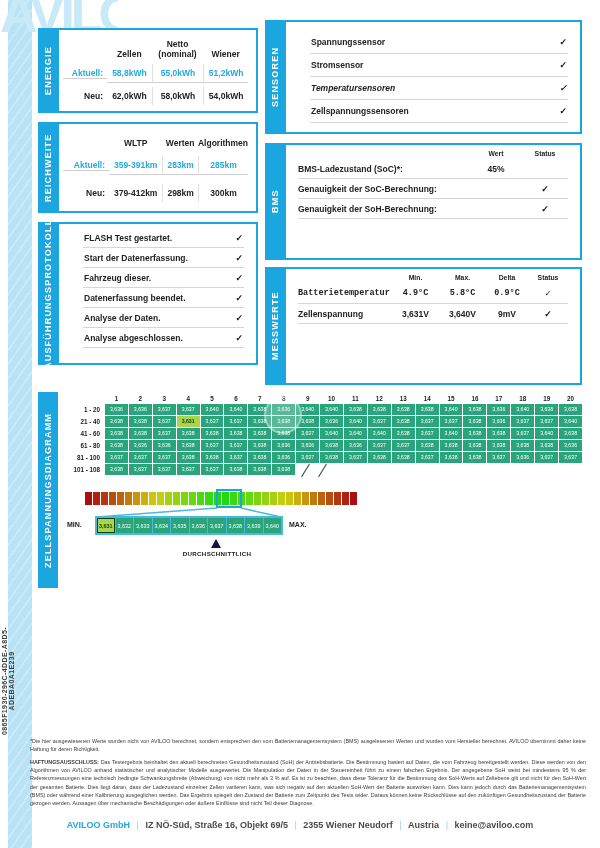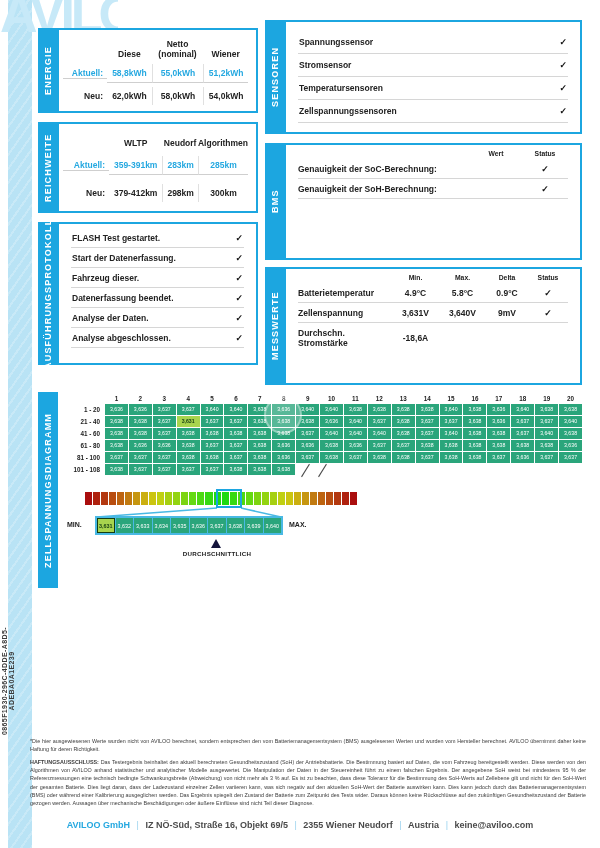--- a/index.html
+++ b/index.html
@@ -22,21 +22,21 @@
   
   .mini-table { display:grid; align-items:center; text-align:center; font-size:8.5px; height:100%; padding:6px 8px 4px 4px; }
   .mini-table .hdr { font-weight:bold; line-height:1.15; align-self:end; padding-bottom:3px; }
   .mini-table .lab { text-align:right; padding-right:4px; font-weight:bold; }
   .mini-table .val { font-weight:bold; padding:4px 0; }
   .mini-table .vline { border-left:1px solid #e0e0e0; }
   .mini-table .rowline { border-bottom:1px solid #cfcfcf; }
   .accent { color:#25a8e0; }
 
   
-  .rowlist { padding:4px 12px 0 12px; font-size:8.5px; }
+  .rowlist { padding:4px 12px 0 24px; font-size:8.5px; }
   .chk-row { display:flex; justify-content:space-between; align-items:center; padding:4.5px 1px; border-bottom:1px solid #d6d6d6; font-weight:bold; }
   .check { font-weight:bold; color:#111; font-size:9px; }
 
   
   .cols-hdr { display:grid; font-size:6.8px; font-weight:bold; color:#222; padding:5px 12px 2px 12px; text-align:center; }
   .data-rows { padding:0 12px; font-size:8.5px; }
   .d-row { display:grid; align-items:center; padding:4.5px 0; font-weight:bold; }
   .d-row.line { border-bottom:1px solid #d6d6d6; }
   .d-cell { text-align:center; }
 
@@ -77,42 +77,42 @@
 
 <div class="band"></div>
 <div class="wm-top">AVILOO</div>
 <div class="id-vert">0865F1930-296C-4DDE-A8D5-ADEBA0A1E239</div>
 
 <div class="section" style="left:38px; top:28px; width:220px; height:85px;">
   <div class="side-label">ENERGIE</div>
   <div class="panel">
     <div class="mini-table" id="energie-table" style="grid-template-columns:44px 1fr 1.15fr 1fr;">
       <div class="hdr"></div>
-      <div class="hdr">Diese</div>
+      <div class="hdr">Zellen</div>
       <div class="hdr"><span>Netto</span><br><span>(nominal)</span></div>
       <div class="hdr">Wiener</div>
     <div class="lab accent rowline">Aktuell:</div>
         <div class="val accent rowline">58,8kWh</div>
         <div class="val vline accent rowline">55,0kWh</div>
         <div class="val vline accent rowline">51,2kWh</div>
         <div class="lab">Neu:</div>
         <div class="val">62,0kWh</div>
         <div class="val vline">58,0kWh</div>
         <div class="val vline">54,0kWh</div>
       </div>
   </div>
 </div>
 
 <div class="section" style="left:38px; top:122px; width:220px; height:91px;">
   <div class="side-label">REICHWEITE</div>
   <div class="panel">
     <div class="mini-table" id="reichweite-table" style="grid-template-columns:46px 1.35fr 0.9fr 1.05fr;">
       <div class="hdr"></div>
       <div class="hdr">WLTP</div>
-      <div class="hdr">Neudorf</div>
+      <div class="hdr">Werten</div>
       <div class="hdr">Algorithmen</div>
     <div class="lab accent rowline">Aktuell:</div>
         <div class="val accent rowline">359-391km</div>
         <div class="val vline accent rowline">283km</div>
         <div class="val vline accent rowline">285km</div>
         <div class="lab">Neu:</div>
         <div class="val">379-412km</div>
         <div class="val vline">298km</div>
         <div class="val vline">300km</div>
       </div>
@@ -156,41 +156,46 @@
   <div class="panel">
     <div class="rowlist" id="sensoren-list" style="padding-top:9px;">
         <div class="chk-row" style="padding: 6px 1px;">
           <span>Spannungssensor</span>
           <span class="check">✓</span>
         </div>
         <div class="chk-row" style="padding: 6px 1px;">
           <span>Stromsensor</span>
           <span class="check">✓</span>
         </div>
-        <div class="chk-row" style="padding: 6px 1px;">
+        <div class="chk-row" style="padding: 6px 1px; font-style: italic;">
           <span>Temperatursensoren</span>
           <span class="check">✓</span>
         </div>
         <div class="chk-row" style="padding: 6px 1px;">
           <span>Zellspannungssensoren</span>
           <span class="check">✓</span>
         </div>
       </div>
   </div>
 </div>
 
 <div class="section" style="left:265px; top:143px; width:317px; height:117px;">
   <div class="side-label">BMS</div>
   <div class="panel">
     <div class="cols-hdr" style="grid-template-columns:1fr 52px 46px;">
       <div></div>
       <div class="d-cell">Wert</div>
       <div class="d-cell">Status</div>
     </div>
     <div class="data-rows" id="bms-rows">
+        <div class="d-row line" style="grid-template-columns: 1fr 52px 46px;">
+          <span>BMS-Ladezustand (SoC)*:</span>
+          <span class="d-cell">45%</span>
+          <span class="d-cell check"></span>
+        </div>
         <div class="d-row line" style="grid-template-columns: 1fr 52px 46px;">
           <span>Genauigkeit der SoC-Berechnung:</span>
           <span class="d-cell"></span>
           <span class="d-cell check">✓</span>
         </div>
         <div class="d-row line" style="grid-template-columns: 1fr 52px 46px;">
           <span>Genauigkeit der SoH-Berechnung:</span>
           <span class="d-cell"></span>
           <span class="d-cell check">✓</span>
         </div>
@@ -202,40 +207,33 @@
   <div class="side-label">MESSWERTE</div>
   <div class="panel">
     <div class="cols-hdr" style="grid-template-columns:1fr 47px 47px 42px 40px;">
       <div></div>
       <div class="d-cell">Min.</div>
       <div class="d-cell">Max.</div>
       <div class="d-cell">Delta</div>
       <div class="d-cell">Status</div>
     </div>
     <div class="data-rows" id="messwerte-rows">
-        <div class="d-row line" style="grid-template-columns: 1fr 47px 47px 42px 40px;">
+        <div class="d-row line" style="grid-template-columns: 1fr 47px 47px 42px 40px; font-family: Liberation Mono, monospace;">
           <span>Batterietemperatur</span>
           <span class="d-cell">4.9°C</span>
           <span class="d-cell">5.8°C</span>
           <span class="d-cell">0.9°C</span>
           <span class="d-cell check">✓</span>
         </div>
         <div class="d-row line" style="grid-template-columns: 1fr 47px 47px 42px 40px;">
           <span>Zellenspannung</span>
           <span class="d-cell">3,631V</span>
           <span class="d-cell">3,640V</span>
           <span class="d-cell">9mV</span>
           <span class="d-cell check">✓</span>
-        </div>
-        <div class="d-row" style="grid-template-columns: 1fr 47px 47px 42px 40px;">
-          <span>Durchschn. Stromstärke</span>
-          <span class="d-cell">-18,6A</span>
-          <span class="d-cell"></span>
-          <span class="d-cell"></span>
-          <span class="d-cell check"></span>
         </div>
       </div>
   </div>
 </div>
 
 <div class="section" style="left:38px; top:392px; width:557px; height:196px;">
   <div class="side-label" style="width:20px;">ZELLSPANNUNGSDIAGRAMM</div>
   <div class="diag-content">
     <div class="grid-table" id="cell-grid">
         <div class="g-hdr"></div>

